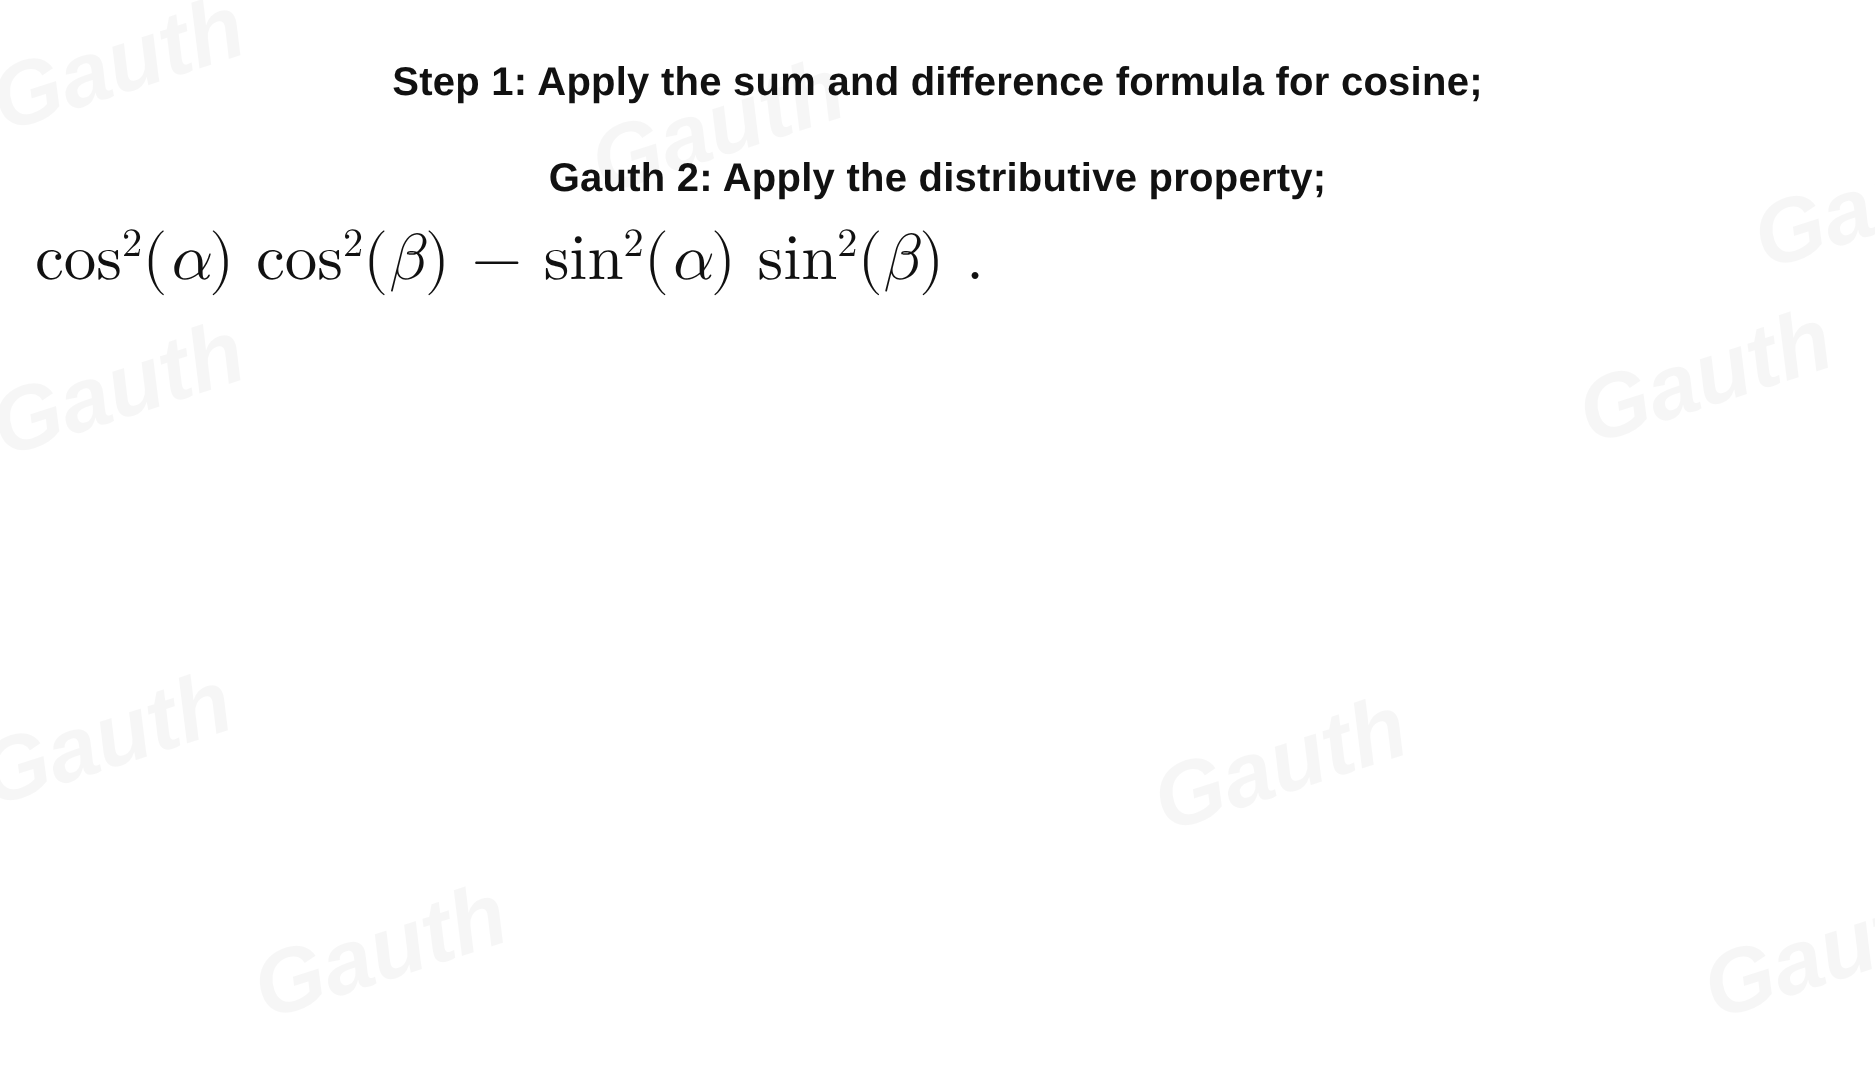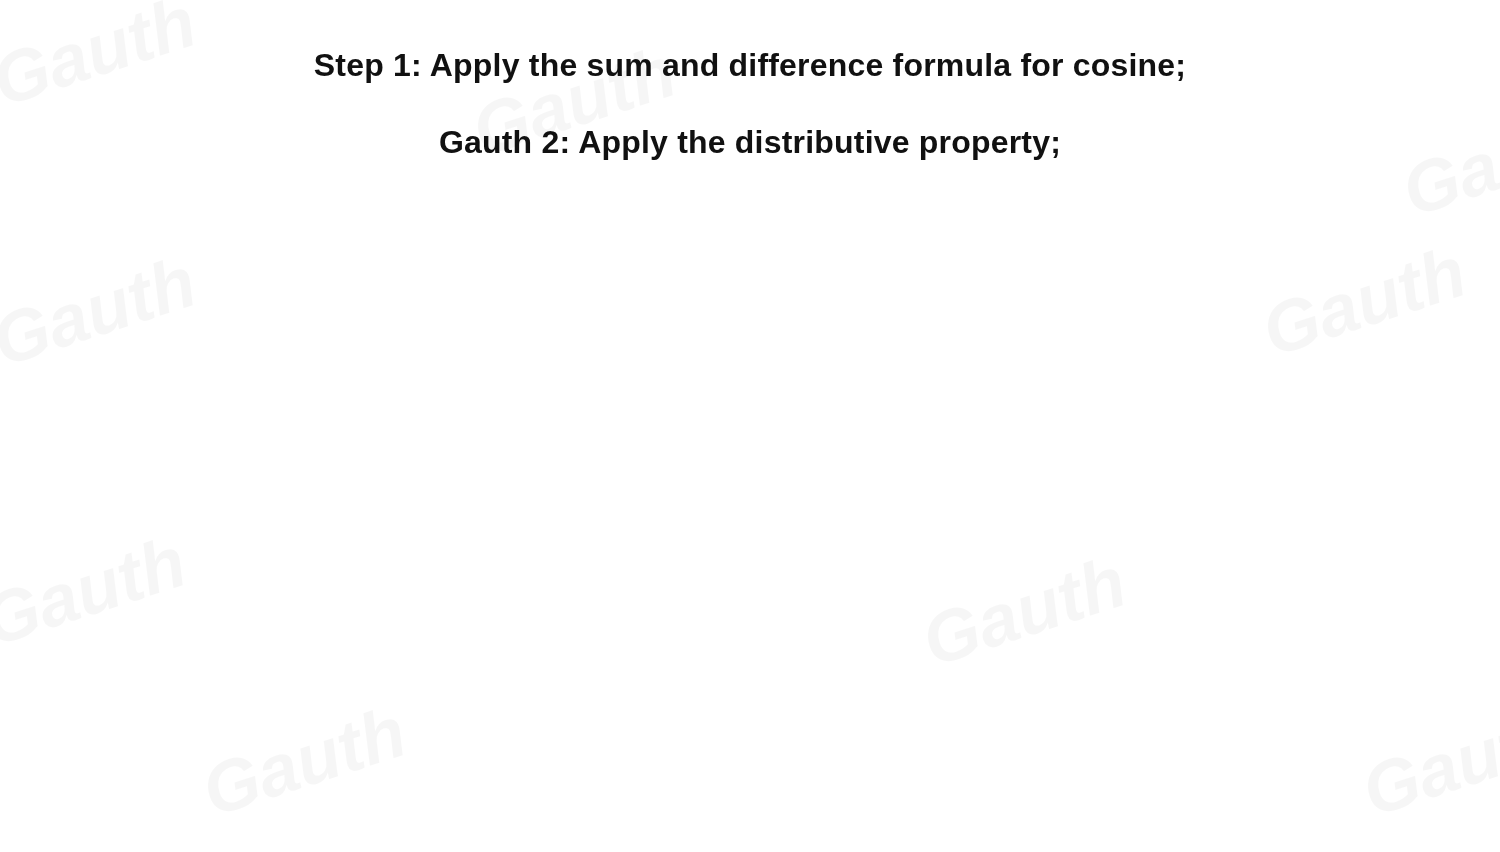--- a/index.html
+++ b/index.html
@@ -81,14 +81,17 @@
   <div class="wm" id="wm6">Gauth</div>
   <div class="wm" id="wm7">Gauth</div>
   <div class="wm" id="wm8">Gauth</div>
   <div class="wm" id="wm9">Gauth</div>
 
   <div class="prose">Step 1: Apply the sum and difference formula for cosine;</div>
 
 
   <div class="prose block">Gauth 2: Apply the distributive property;</div>
 
+  <div class="eq tight">
+    cos<sup>2</sup>(<span class="var">α</span>)&nbsp;cos<sup>2</sup>(<span class="var">β</span>)&nbsp;−&nbsp;sin<sup>2</sup>(<span class="var">α</span>)&nbsp;sin<sup>2</sup>(<span class="var">β</span>)&nbsp;.
+  </div>
 
 </div>
 
 </body></html>

